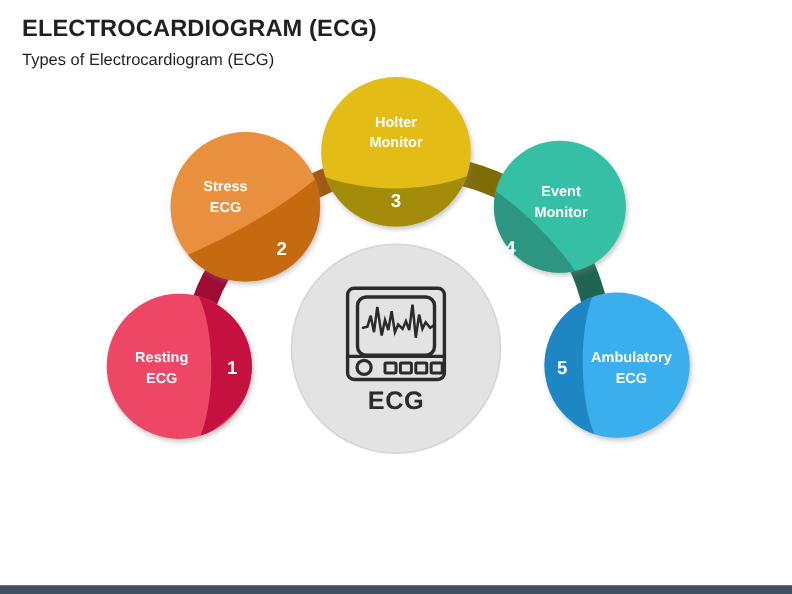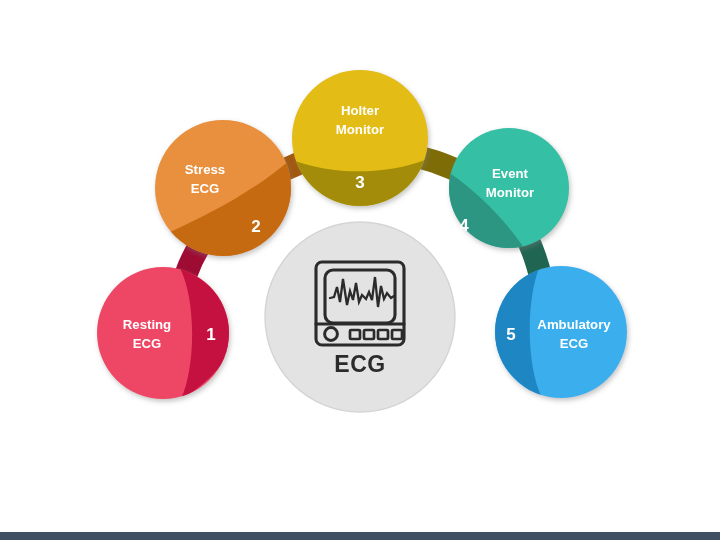--- a/index.html
+++ b/index.html
@@ -85,20 +85,24 @@
     width: 720px;
     height: 8px;
     background: #414f63;
   }
 </style>
 </head>
 <body>
 
 <div id="slide">
 
+  <div id="header">
+    <div id="slide-title">ELECTROCARDIOGRAM (ECG)</div>
+    <div id="slide-subtitle">Types of Electrocardiogram (ECG)</div>
+  </div>
 
   <div id="diagram">
     <svg width="720" height="540" viewBox="0 0 720 540" xmlns="http://www.w3.org/2000/svg">
       <defs>
 
         <filter id="softShadow" x="-30%" y="-30%" width="170%" height="170%">
           <feDropShadow dx="1.5" dy="2.5" stdDeviation="2.6" flood-color="#7d7d7d" flood-opacity="0.45"></feDropShadow>
         </filter>
 
         <clipPath id="clip-n1">

